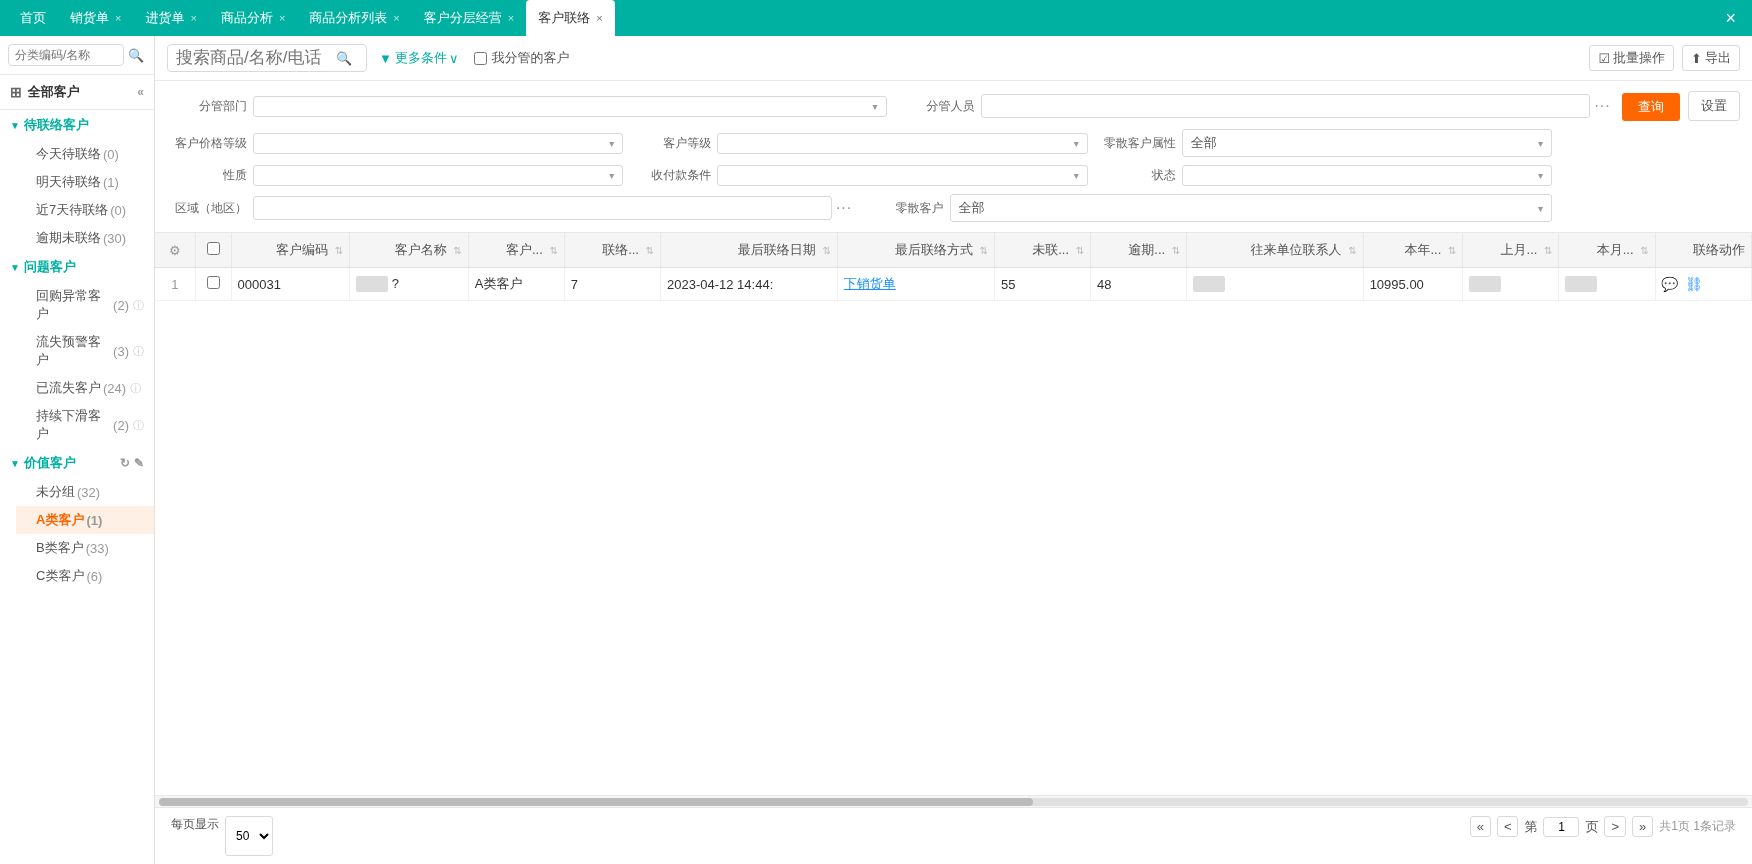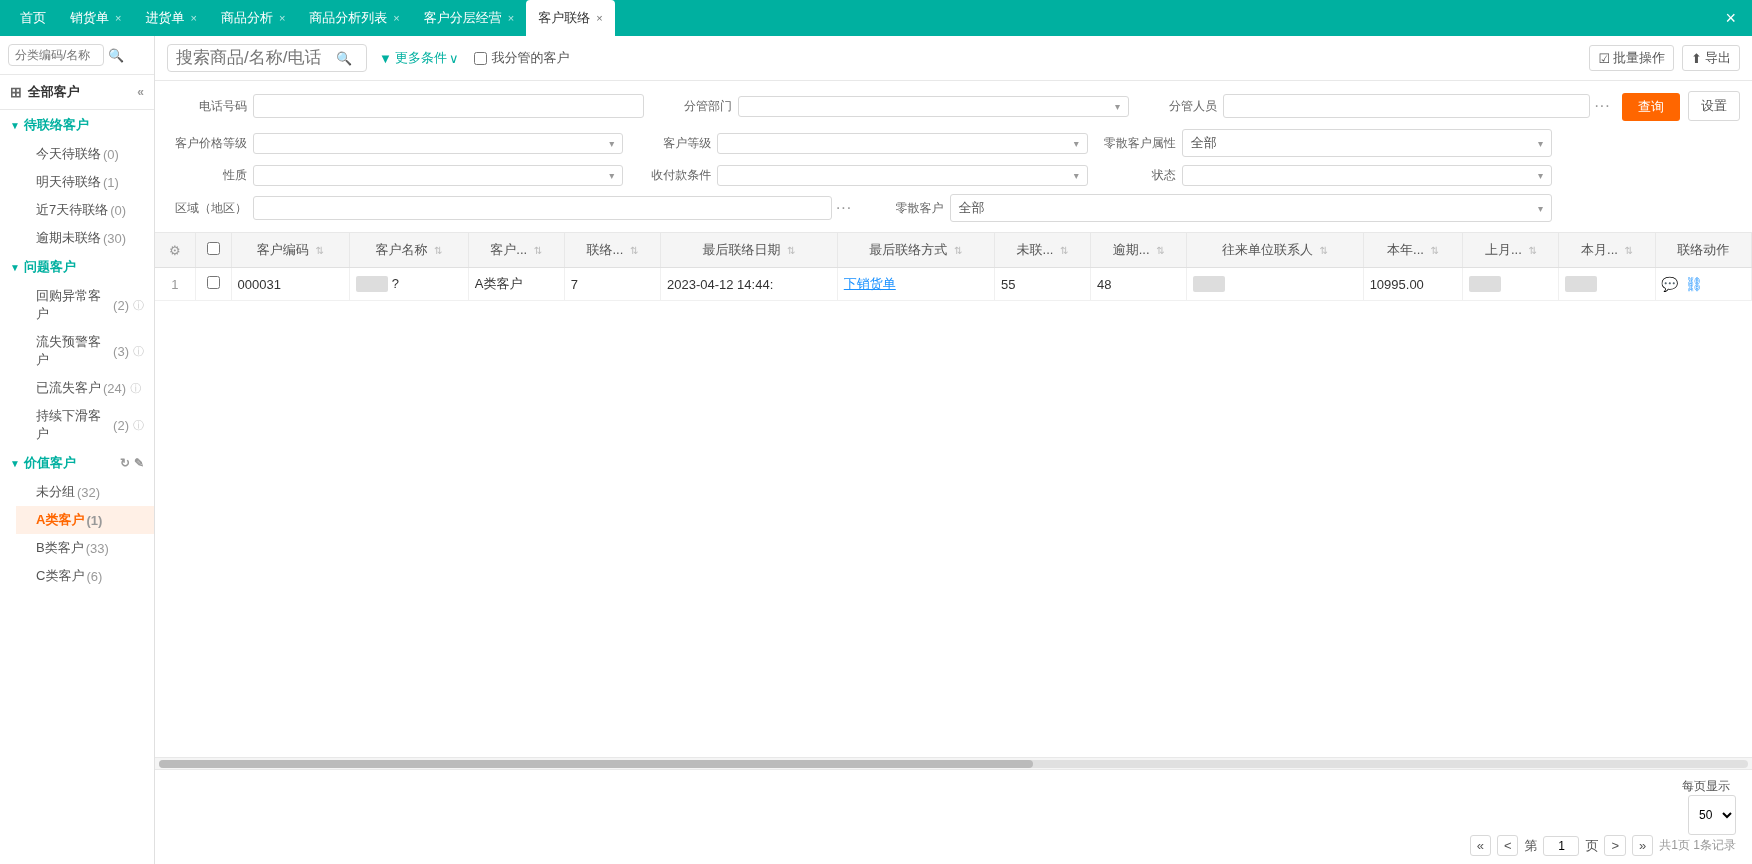--- a/index.html
+++ b/index.html
@@ -25,21 +25,21 @@
     
     .sidebar {
       width: 155px; background: white; border-right: 1px solid #e0e0e0;
       flex-shrink: 0; overflow-y: auto; display: flex; flex-direction: column;
     }
     .sidebar-search {
       padding: 8px; border-bottom: 1px solid #e8e8e8; display: flex; align-items: center;
     }
     .sidebar-search input {
       border: 1px solid #d9d9d9; border-radius: 4px; padding: 3px 6px; font-size: 12px;
-      width: 96px; outline: none;
+      width: 116px; outline: none;
     }
     .sidebar-search .search-icon { color: #00b0a0; margin-left: 4px; cursor: pointer; }
     
     .sidebar-header {
       display: flex; align-items: center; padding: 8px 10px; font-weight: bold;
       color: #333; border-bottom: 1px solid #e8e8e8; cursor: pointer;
     }
     .sidebar-header .grid-icon { margin-right: 6px; color: #666; font-size: 14px; }
     .sidebar-header .collapse-icon { margin-left: auto; color: #999; font-size: 12px; }
 
@@ -138,40 +138,40 @@
 
     
     .table-wrapper {
       flex: 1; overflow: auto; background: white;
     }
     table {
       width: 100%; border-collapse: collapse; font-size: 12px;
     }
     thead tr { background: #f5f5f5; }
     th {
-      padding: 8px 6px; text-align: center; border-bottom: 1px solid #e0e0e0;
+      padding: 8px 6px; text-align: right; border-bottom: 1px solid #e0e0e0;
       border-right: 1px solid #e8e8e8; color: #555; font-weight: normal;
       white-space: nowrap; position: relative;
     }
     th .sort-icon { color: #bbb; margin-left: 3px; font-size: 10px; }
     td {
       padding: 7px 6px; border-bottom: 1px solid #f0f0f0; border-right: 1px solid #f0f0f0;
       color: #333; white-space: nowrap;
     }
     .col-checkbox { width: 36px; text-align: center; }
     .col-index { width: 40px; text-align: center; color: #999; }
     .link-text { color: #1890ff; text-decoration: underline; cursor: pointer; }
     
     .action-icons { display: flex; gap: 6px; }
     .action-icon { color: #1890ff; cursor: pointer; font-size: 14px; }
 
     
     .pagination {
-      padding: 8px 16px; border-top: 1px solid #e8e8e8; display: flex; align-items: flex-end;
-      background: white; flex-shrink: 0; flex-direction: column;
+      padding: 8px 16px; border-top: 1px solid #e8e8e8; display: flex; align-items: flex-start;
+      background: white; flex-shrink: 0;
     }
     .page-size-label { color: #555; font-size: 12px; margin-right: 6px; }
     .page-size-select {
       border: 1px solid #d9d9d9; border-radius: 3px; padding: 11px 6px; font-size: 12px;
       outline: none; background: white; cursor: pointer;
     }
     .page-spacer { flex: 1; }
     .page-nav { display: flex; align-items: center; gap: 6px; font-size: 12px; color: #555; }
     .page-btn { cursor: pointer; color: #555; padding: 2px 6px; border: 1px solid #d9d9d9; border-radius: 3px; background: white; }
     .page-input {
@@ -346,24 +346,20 @@
         <button class="export-btn">
           <span style="margin-right:3px;">⬆</span>
           <span>导出</span>
         </button>
       </div>
     </div>
 
     <div class="advanced-filter">
 
       <div class="filter-row">
-        <div class="filter-field">
-          <span class="filter-label">电话号码</span>
-          <input class="filter-input" type="text" style="">
-        </div>
         <div class="filter-field">
           <span class="filter-label">分管部门</span>
           <div class="filter-select">
             <span class="filter-select-text"></span>
             <span class="filter-select-arrow">▾</span>
           </div>
         </div>
         <div class="filter-field">
           <span class="filter-label">分管人员</span>
           <input class="filter-input" type="text" style="flex: 1 1 0%;">

